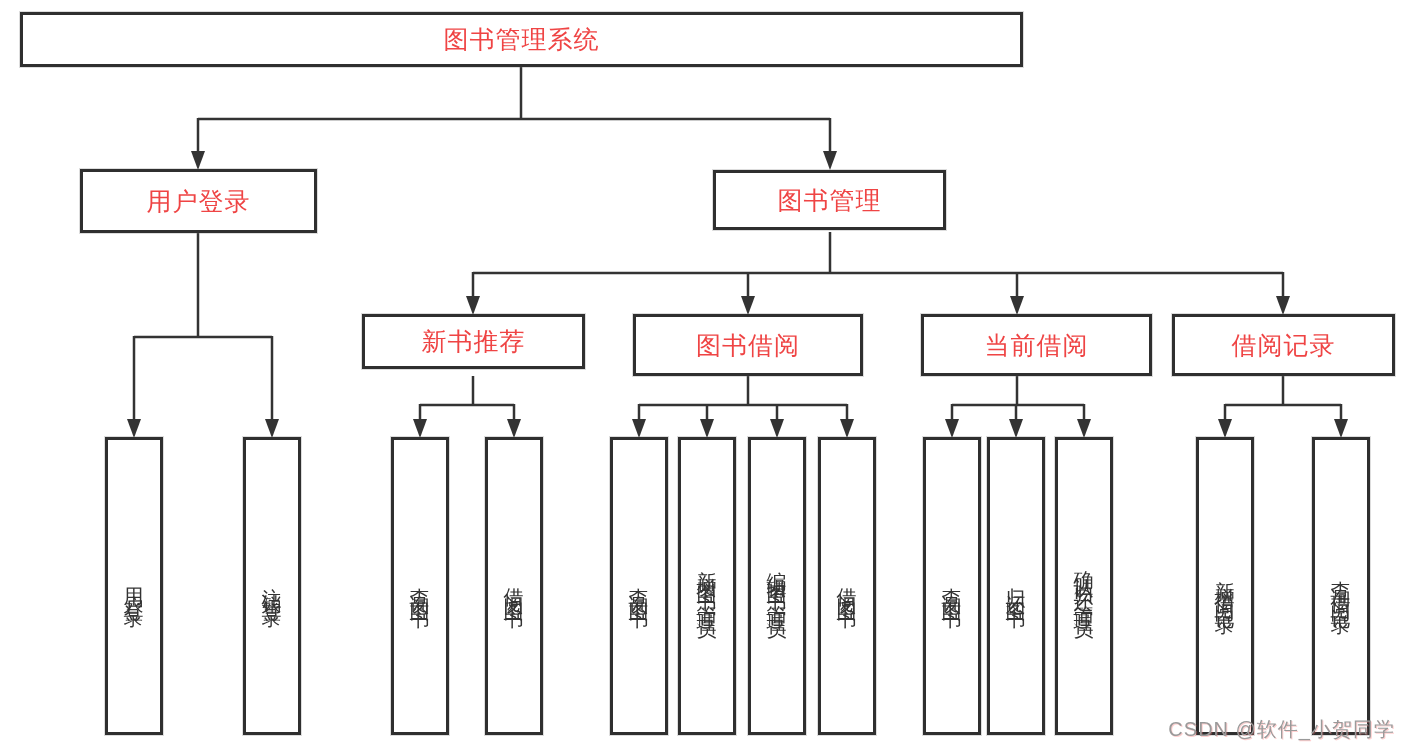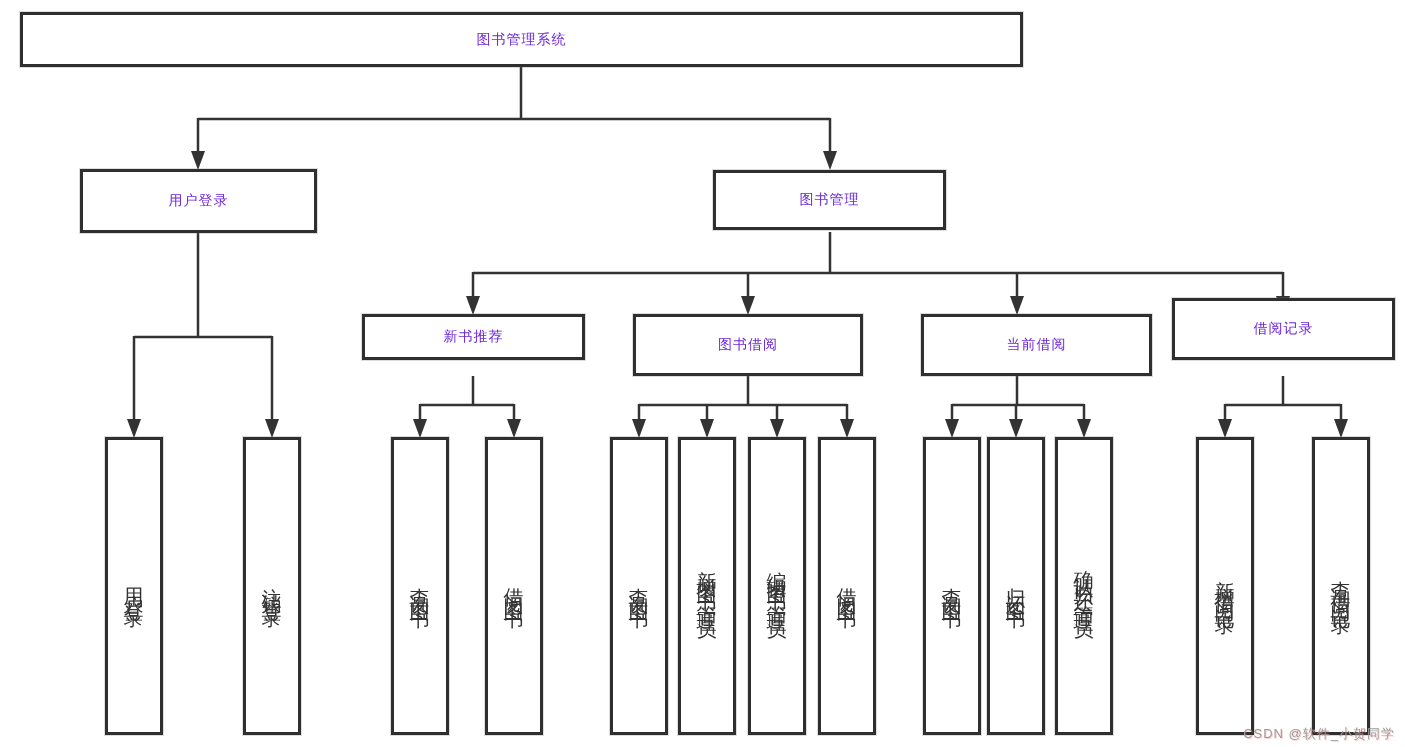--- a/index.html
+++ b/index.html
@@ -20,22 +20,22 @@
     width: 1405px; height: 747px;
   }
   .node {
     position: absolute;
     box-sizing: border-box;
     background: #ffffff;
     border: 3px solid #2f2f2f;
     display: flex;
     align-items: center;
     justify-content: center;
-    color: #6d28d9;
-    font-size: 14px;
+    color: #ef4444;
+    font-size: 25px;
     letter-spacing: 1px;
     box-shadow: 0 0 0 1px rgba(120,120,120,0.25);
   }
   .leaf {
     position: absolute;
     box-sizing: border-box;
     background: #ffffff;
     border: 3px solid #2f2f2f;
     width: 58px;
     top: 437px;
@@ -52,21 +52,21 @@
     text-orientation: mixed;
     letter-spacing: 7px;
     line-height: 1;
     white-space: nowrap;
   }
   #watermark {
     position: absolute;
     right: 10px;
     bottom: 4px;
     color: #9a9a9a;
-    font-size: 13px;
+    font-size: 20px;
     letter-spacing: 1px;
     text-shadow: 1px 1px 0 rgba(255,120,120,0.35);
   }
 </style>
 </head>
 <body>
 
 <div id="stage">
 
   <svg id="connectors" viewBox="0 0 1405 747" xmlns="http://www.w3.org/2000/svg">
@@ -140,24 +140,24 @@
       <polygon points="1218,419 1232,419 1225,438"></polygon>
       <polygon points="1334,419 1348,419 1341,438"></polygon>
     </g>
   </svg>
 
   <div class="node" style="left:20px; top:12px; width:1003px; height:55px;">图书管理系统</div>
 
   <div class="node" style="left:80px; top:169px; width:237px; height:64px;">用户登录</div>
   <div class="node" style="left:713px; top:170px; width:233px; height:60px;">图书管理</div>
 
-  <div class="node" style="left:362px; top:314px; width:223px; height:46px;text-align:right;">新书推荐</div>
+  <div class="node" style="left:362px; top:314px; width:223px; height:55px;text-align:right;">新书推荐</div>
   <div class="node" style="left:633px; top:314px; width:230px; height:62px;">图书借阅</div>
   <div class="node" style="left:902px; top:314px; width:231px; height:62px;margin-left:19px;">当前借阅</div>
-  <div class="node" style="left:1172px; top:298px; width:223px; height:62px;text-align:center;">借阅记录</div>
+  <div class="node" style="left:1172px; top:314px; width:223px; height:62px;text-align:center;">借阅记录</div>
 
   <div class="leaf" style="left:105px;">
     <span class="vtext">用户登录</span>
   </div>
   <div class="leaf" style="left:243px;">
     <span class="vtext">注销登录</span>
   </div>
 
   <div class="leaf" style="left:391px;">
     <span class="vtext">查询图书</span>

